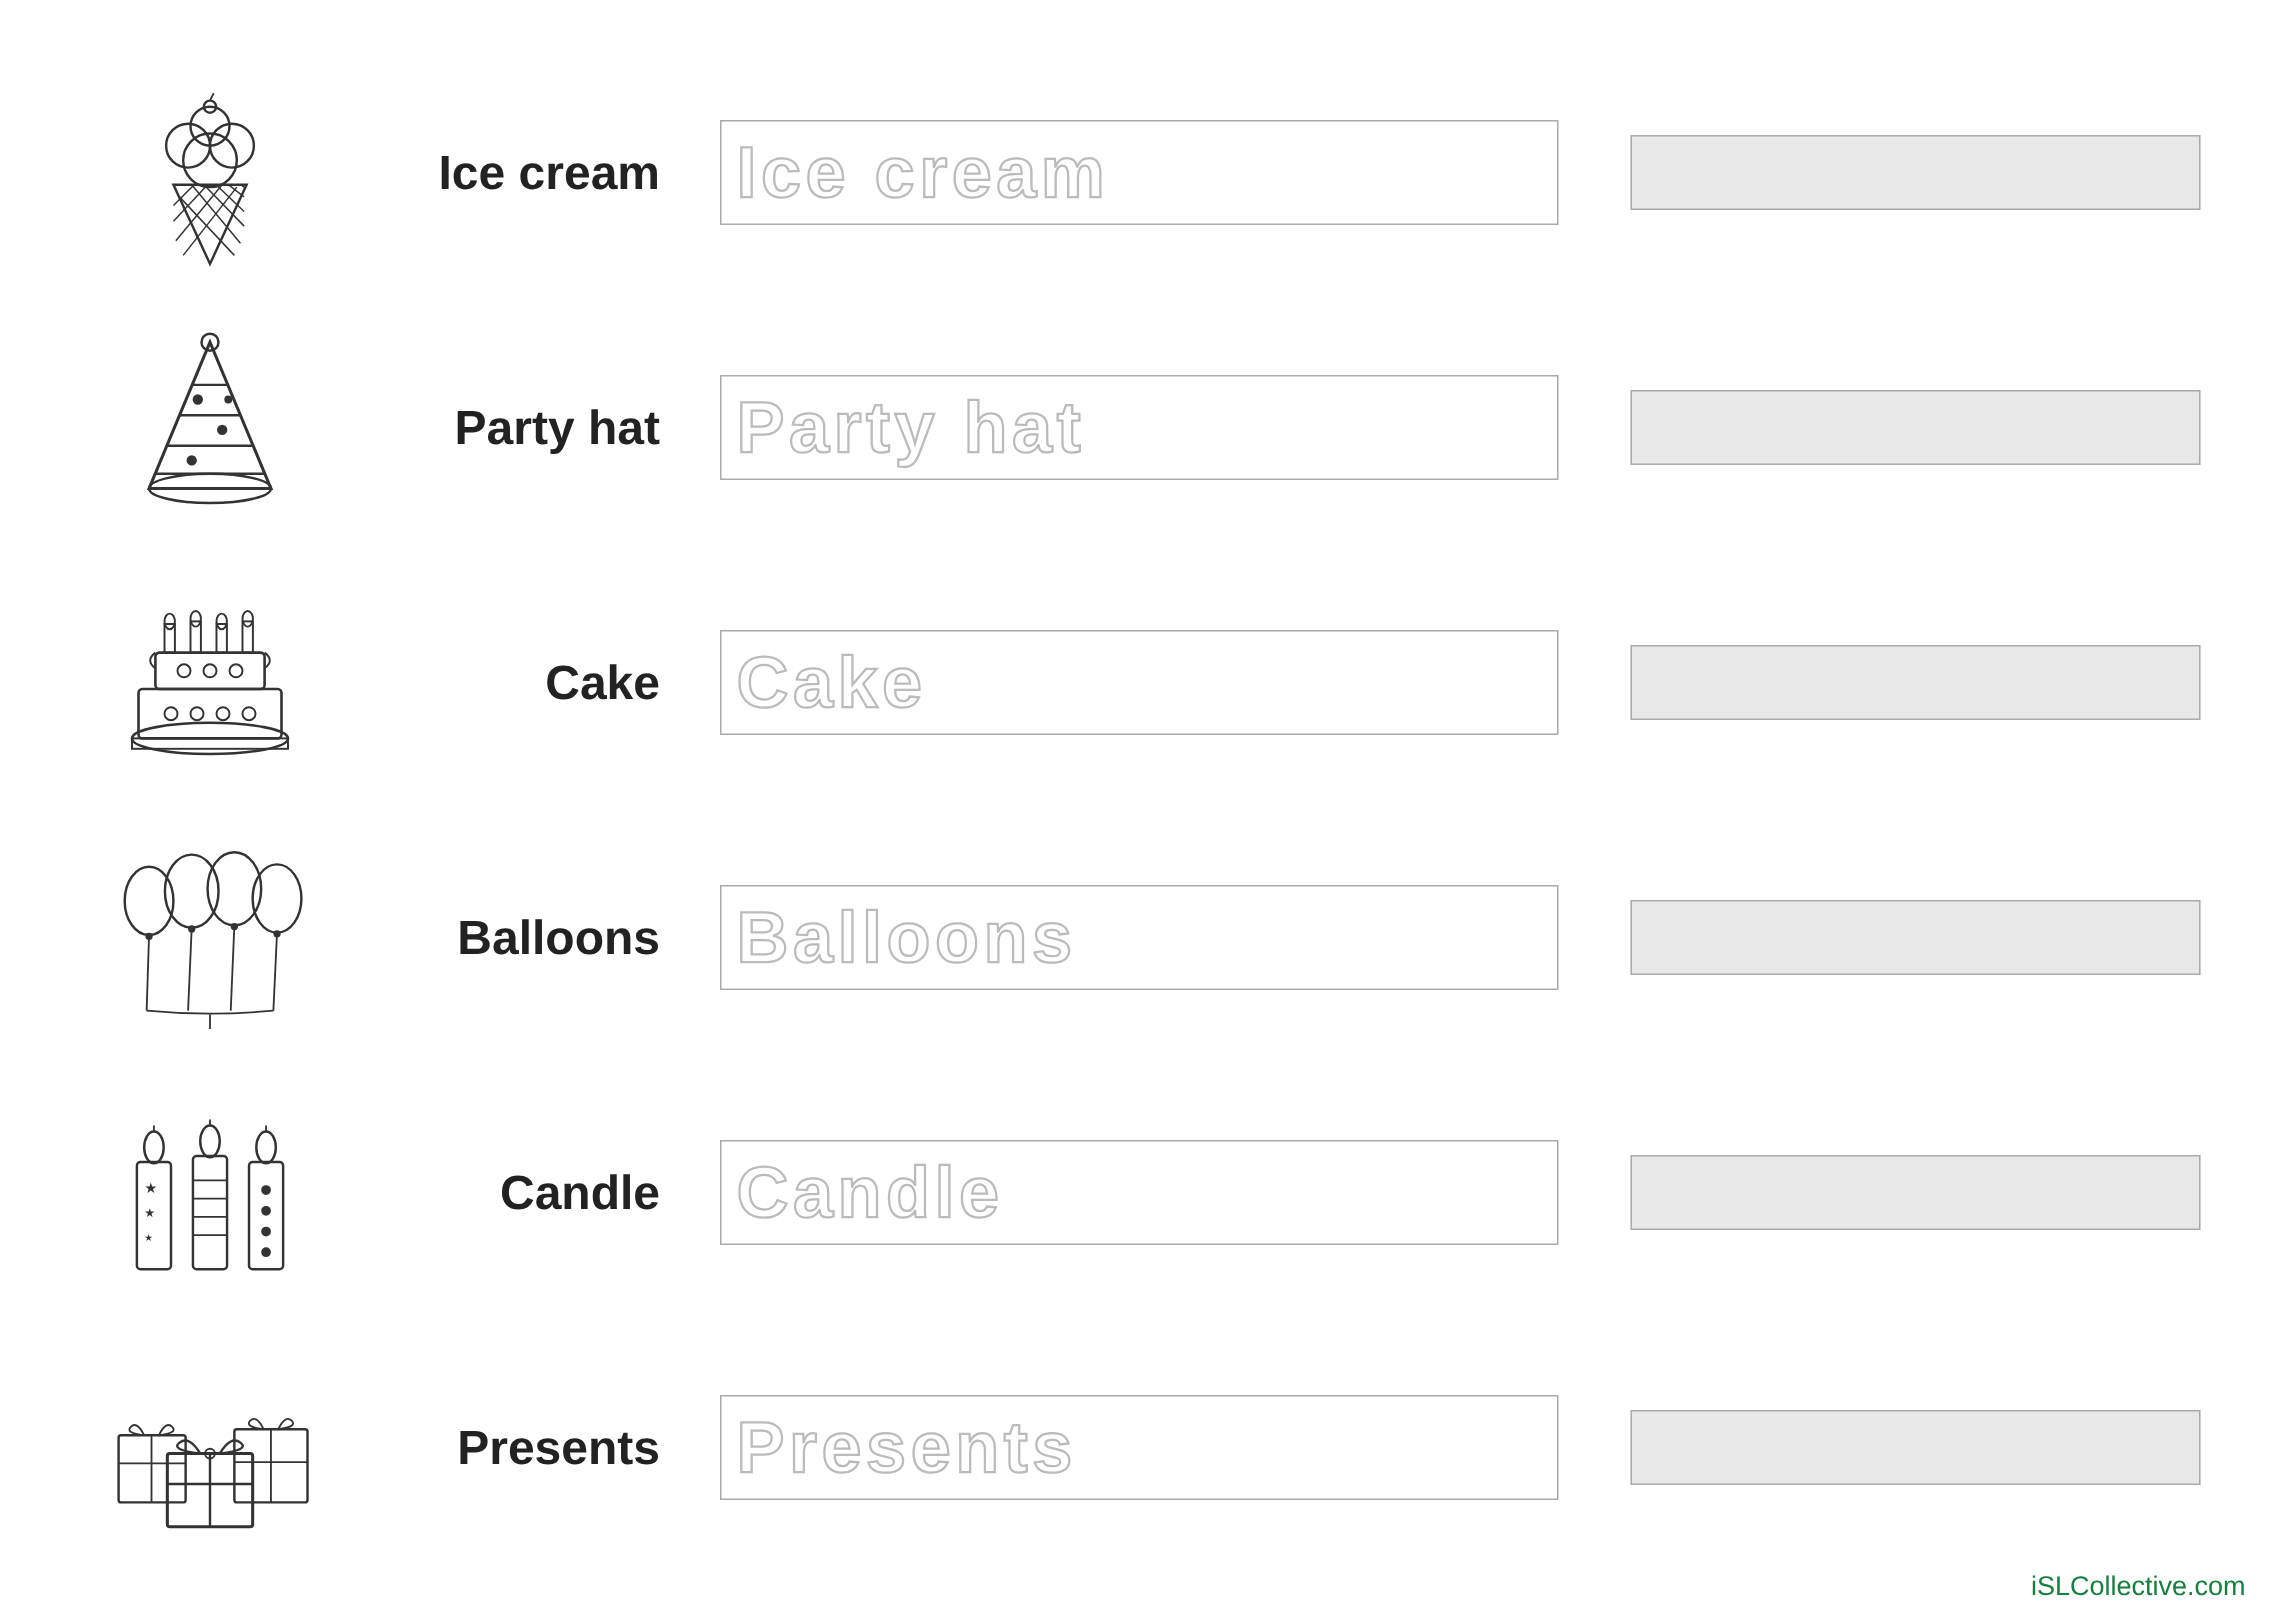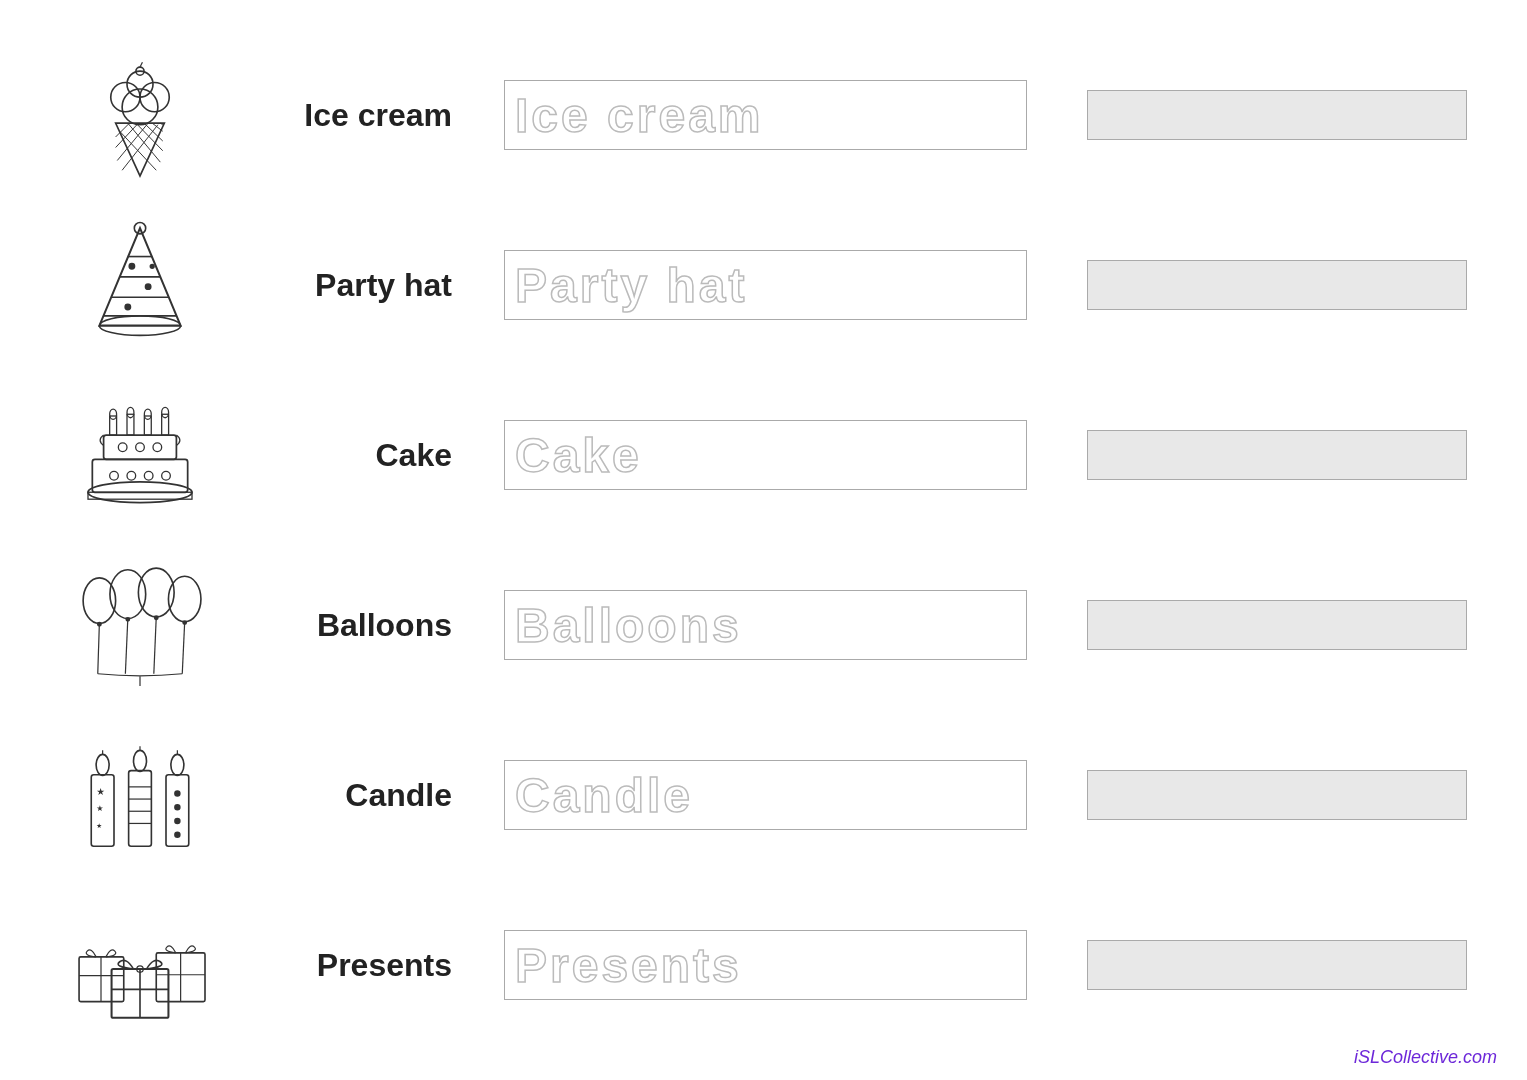--- a/index.html
+++ b/index.html
@@ -17,21 +17,21 @@
       height: 100%;
       padding: 30px 60px;
       display: flex;
       flex-direction: column;
       justify-content: space-around;
     }
 
     .row {
       display: flex;
       align-items: center;
-      gap: 52px;
+      gap: 40px;
       height: 145px;
     }
 
     .image-area {
       width: 200px;
       height: 140px;
       display: flex;
       align-items: center;
       justify-content: center;
       flex-shrink: 0;
@@ -74,22 +74,21 @@
       background: #e8e8e8;
       flex-shrink: 0;
       margin-left: 8px;
     }
 
     .watermark {
       position: absolute;
       bottom: 12px;
       right: 30px;
       font-size: 18px;
-      color: #6d28d9;
-      font-style: italic;
+      color: #15803d;
     }
 
     
     svg {
       width: 100%;
       height: 100%;
     }
 
     .icon-container {
       width: 160px;

